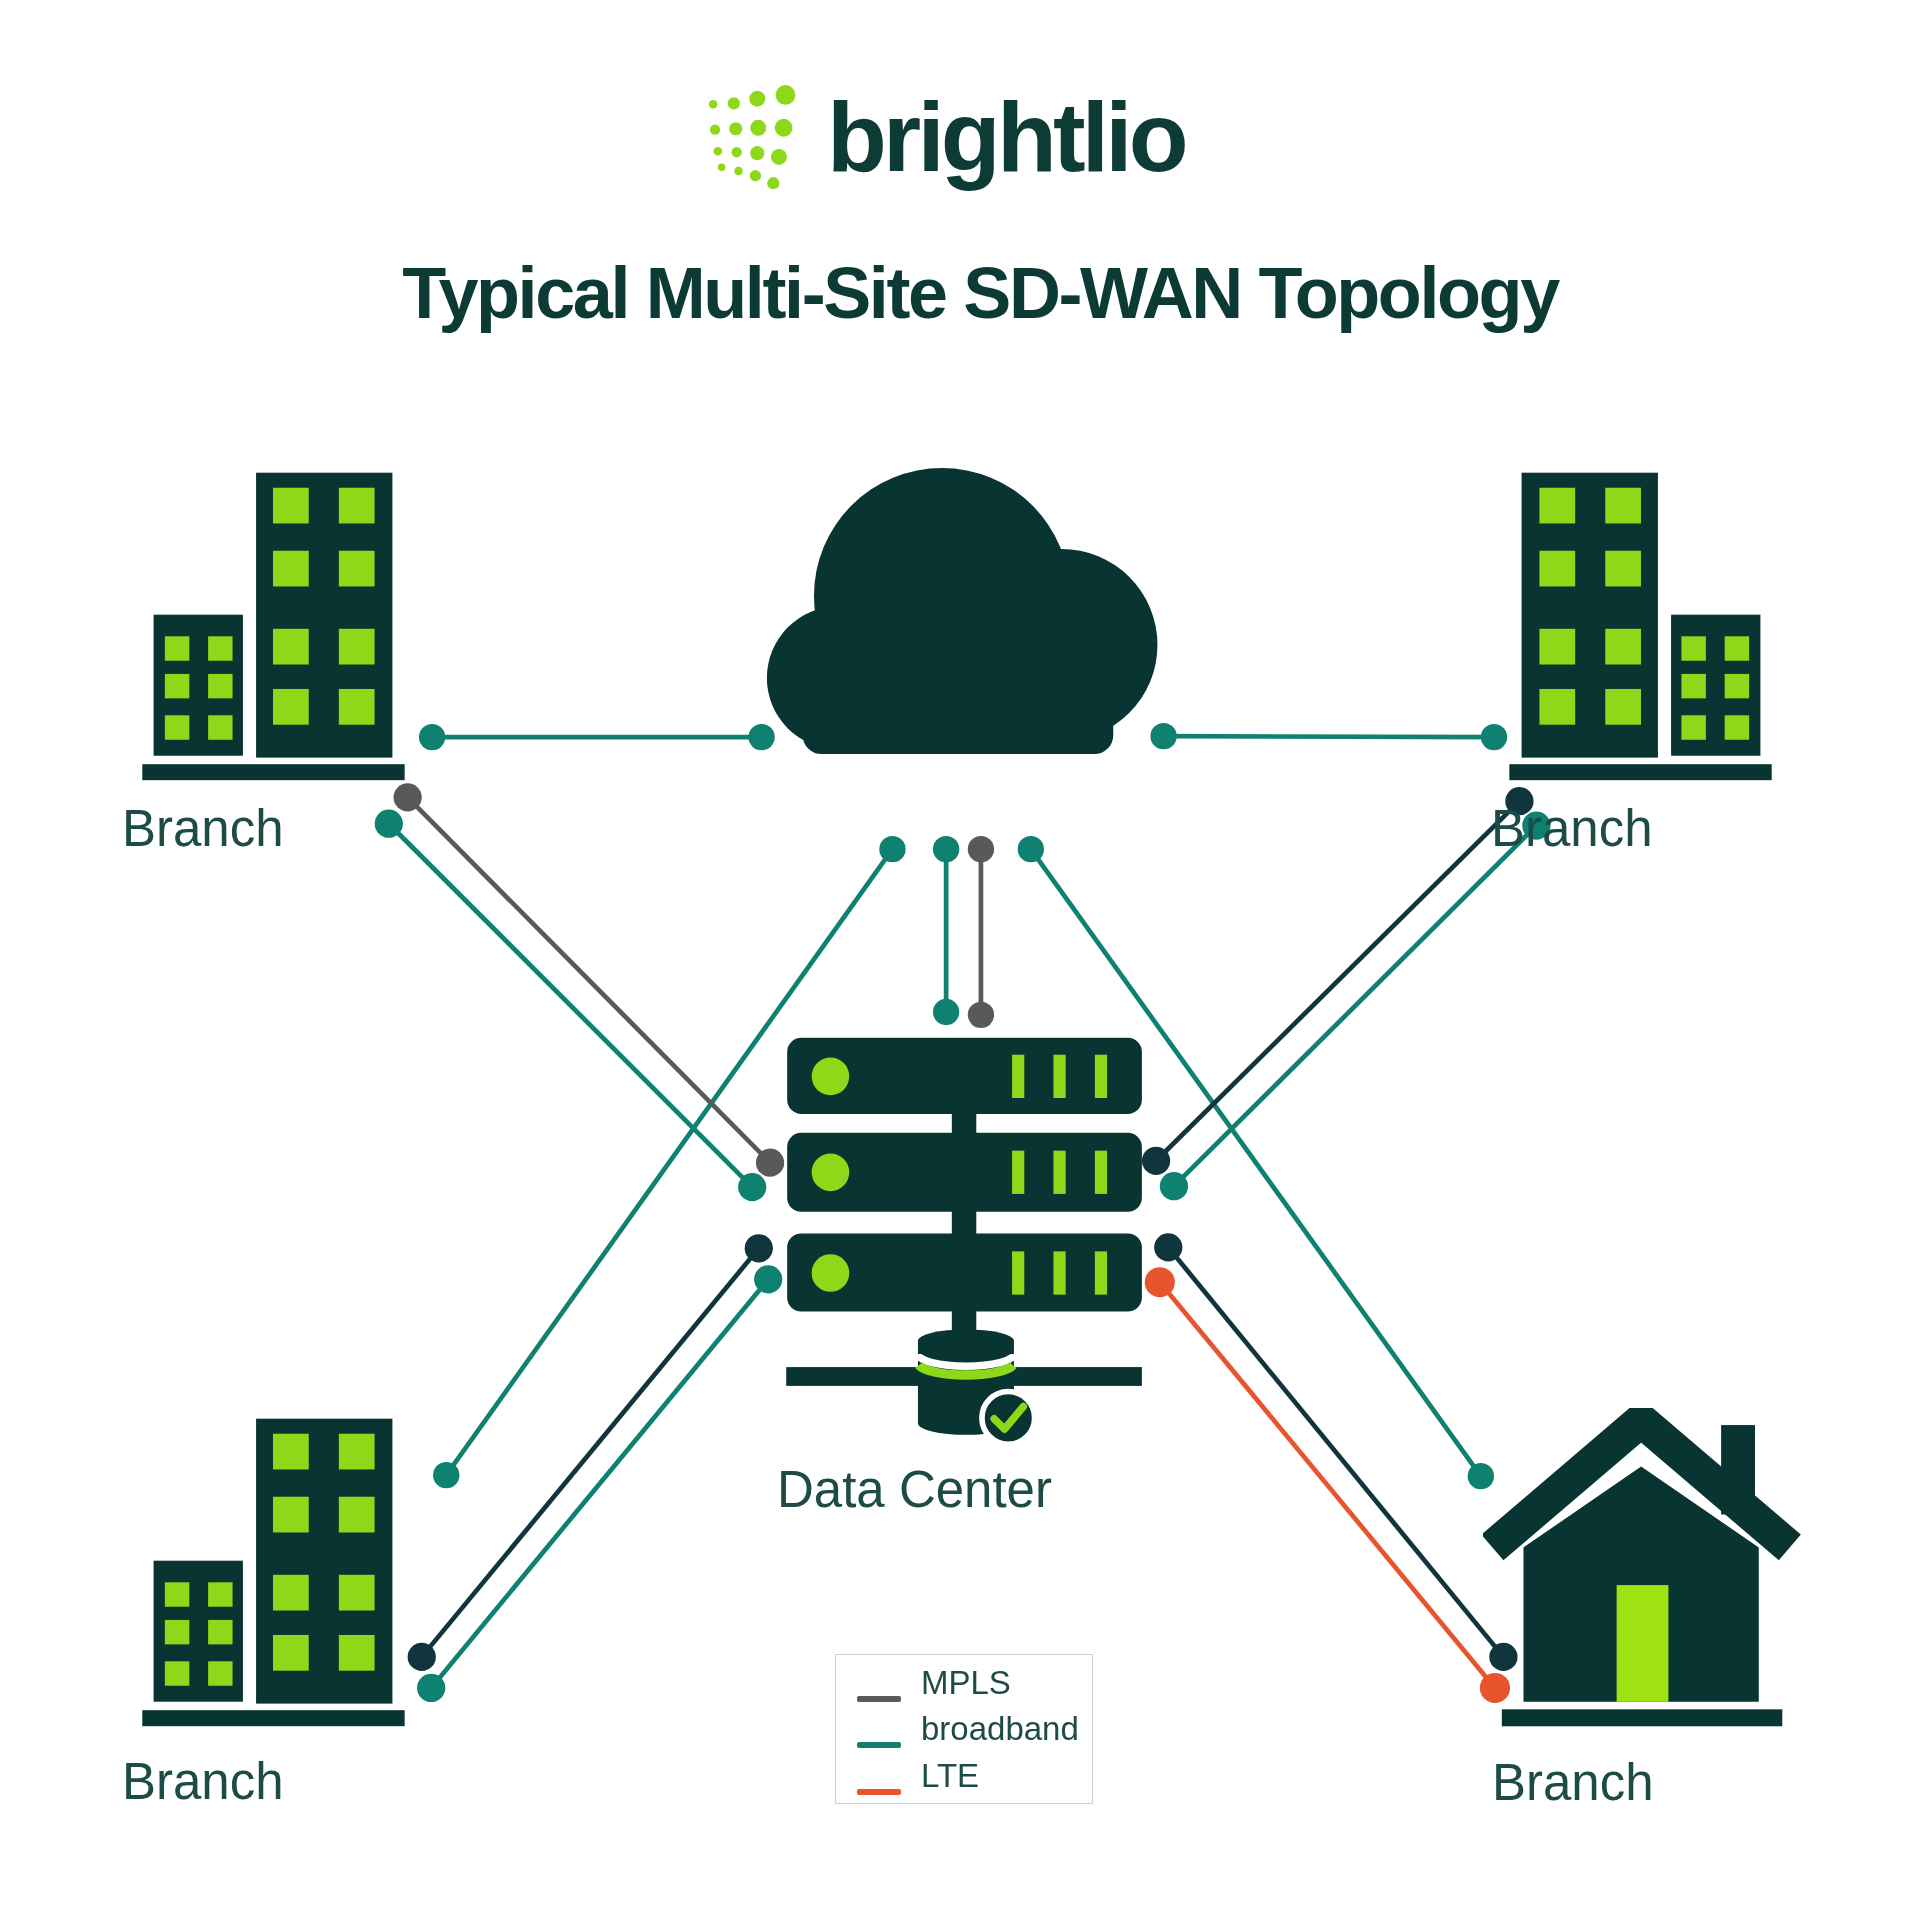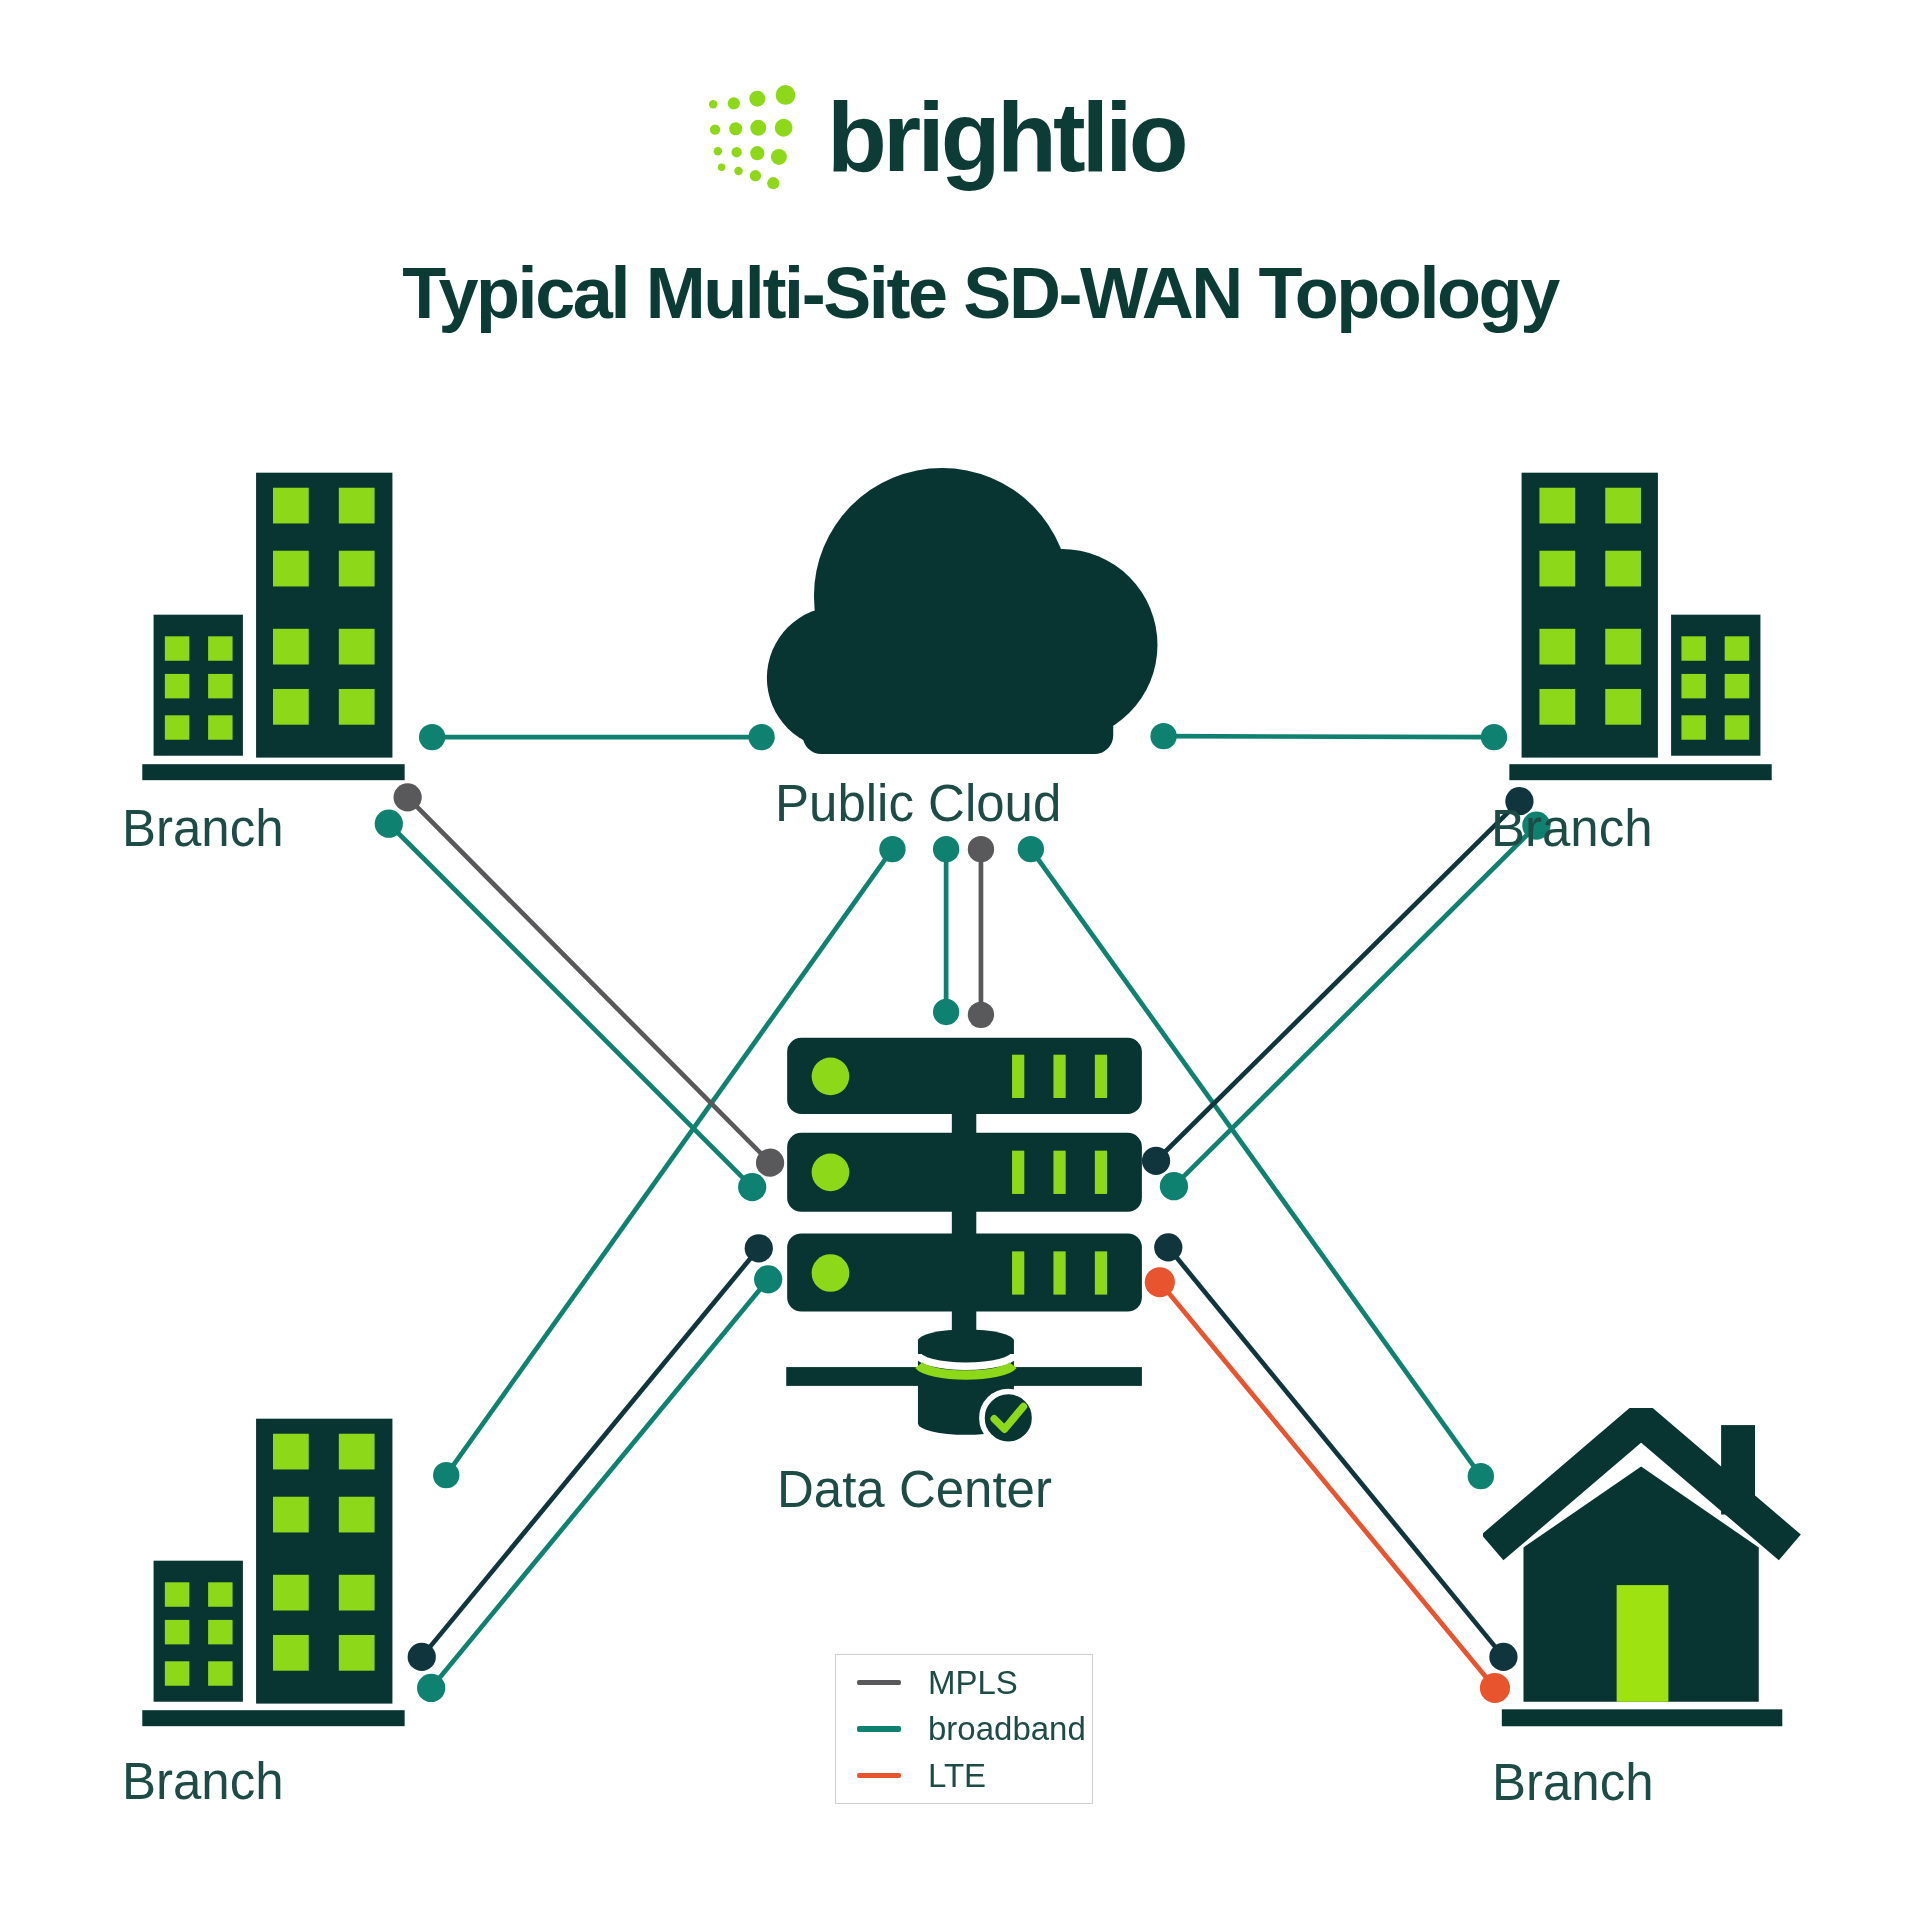--- a/index.html
+++ b/index.html
@@ -19,21 +19,21 @@
   .fill-door{fill:#9EE311;}
   .l-bb{stroke:#0F8170;} .d-bb{fill:#0F8170;}
   .l-mpls{stroke:#59595B;} .d-mpls{fill:#59595B;}
   .l-mplsd{stroke:#11353C;} .d-mplsd{fill:#11353C;}
   .l-lte{stroke:#E7542D;} .d-lte{fill:#E7542D;}
   .link-line{stroke-width:5;fill:none;}
   
   .legend{left:835px;top:1654px;width:258px;height:150px;background:#ffffff;
           border:1.9px solid #cfcfcf;box-sizing:border-box;display:flex;
           flex-direction:column;justify-content:space-evenly;padding-left:21px;}
-  .legend-row{display:flex;align-items:center;gap:27px;}
+  .legend-row{display:flex;align-items:flex-end;gap:20px;}
   .legend-label{font-size:33px;color:#1D4B45;}
   .sw{width:44px;height:5.6px;border-radius:1.9px;}
   .sw-mpls{background:#59595B;} .sw-bb{background:#0F8170;} .sw-lte{background:#E7542D;}
 </style>
 </head>
 <body>
 
 <div class="canvas">
 
   <svg class="abs" style="left:0;top:0;" width="1928" height="1928" viewBox="0 0 2048 2048">
@@ -198,21 +198,20 @@
   <div class="abs node-label" style="left:1491px;top:799px;">Branch</div>
 
   <svg class="abs" style="left:765px;top:466px;" width="400" height="292" viewBox="0 0 425 310">
     <g class="fill-dark">
       <circle cx="78" cy="225" r="76"></circle>
       <circle cx="188" cy="138" r="136"></circle>
       <circle cx="315" cy="190" r="102"></circle>
       <rect x="40" y="220" width="330" height="86" rx="20"></rect>
     </g>
   </svg>
-  <div class="abs node-label wide" style="left:775px;top:774px;">Public Cloud</div>
 
   <svg class="abs" style="left:786px;top:1034px;" width="358" height="414" viewBox="0 0 380 440">
     <rect class="fill-dark" x="176" y="60" width="26" height="272"></rect>
     <rect class="fill-dark" x="0" y="354" width="378" height="20"></rect>
     <rect class="fill-dark" x="1" y="4" width="377" height="81" rx="15"></rect>
     <rect class="fill-dark" x="1" y="105" width="377" height="84" rx="15"></rect>
     <rect class="fill-dark" x="1" y="212" width="377" height="83" rx="15"></rect>
     <g class="fill-green">
       <circle cx="47" cy="45" r="20"></circle>
       <circle cx="47" cy="147" r="20"></circle>

